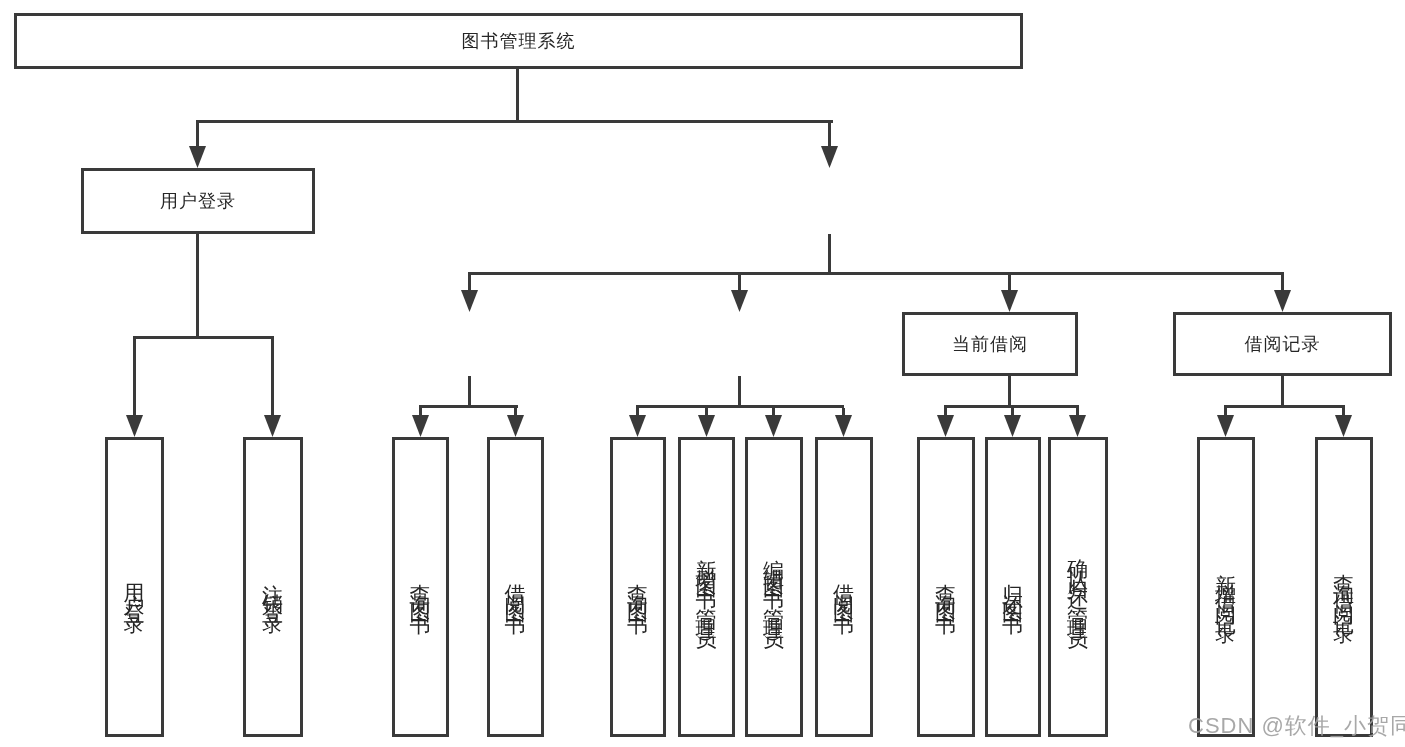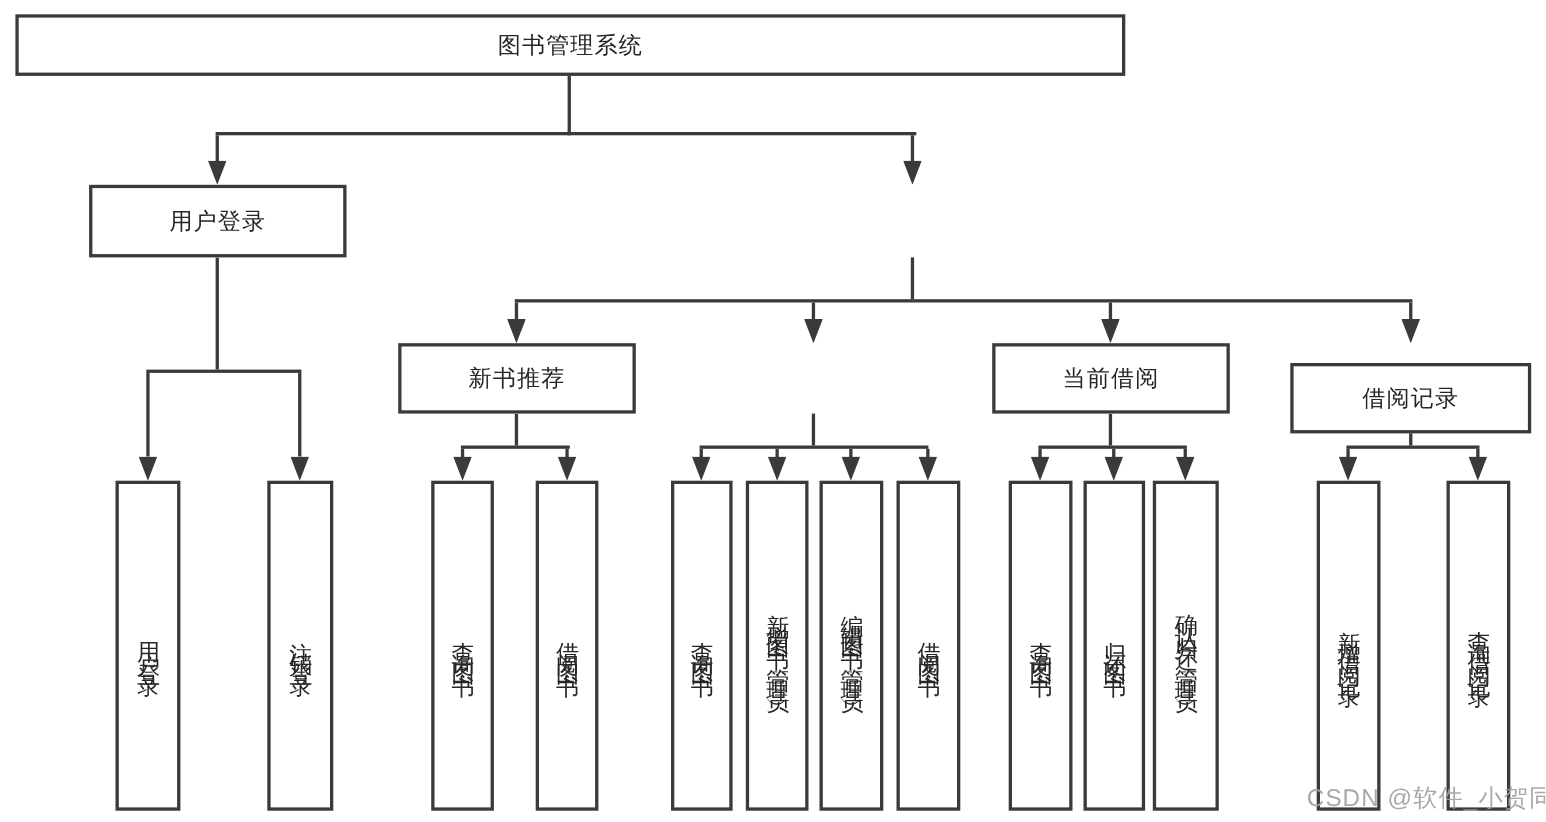--- a/index.html
+++ b/index.html
@@ -16,21 +16,21 @@
     overflow: hidden;
   }
   .node {
     position: absolute;
     box-sizing: border-box;
     background: #ffffff;
     border: 3px solid #3a3a3a;
     display: flex;
     align-items: center;
     justify-content: center;
-    font-size: 21px;
+    font-size: 18px;
     letter-spacing: 1px;
     color: #262626;
     z-index: 2;
   }
   .leaf {
     position: absolute;
     box-sizing: border-box;
     top: 437px;
     height: 300px;
     background: #ffffff;
@@ -81,30 +81,27 @@
 
   <div class="node" style="left:14px; top:13px; width:1009px; height:56px;">
     <span>图书管理系统</span>
   </div>
 
   <div class="node" style="left:81px; top:168px; width:234px; height:66px;">
     <span>用户登录</span>
   </div>
 
 
-  <div class="node" style="left:362px; top:312px; width:216px; height:64px;">
-    <span>新书推荐</span>
-  </div>
-
-
-  <div class="node" style="left:902px; top:312px; width:216px; height:64px;">
+
+
+  <div class="node" style="left:902px; top:312px; width:176px; height:64px;">
     <span>当前借阅</span>
   </div>
 
-  <div class="node" style="left:1173px; top:312px; width:219px; height:64px;margin-top:18px;">
+  <div class="node" style="left:1173px; top:312px; width:219px; height:64px;">
     <span>借阅记录</span>
   </div>
 
   <div class="leaf" style="left:105px; width:59px;">
     <span class="vtext">用户登录</span>
   </div>
   <div class="leaf" style="left:243px; width:60px;">
     <span class="vtext">注销登录</span>
   </div>
 

